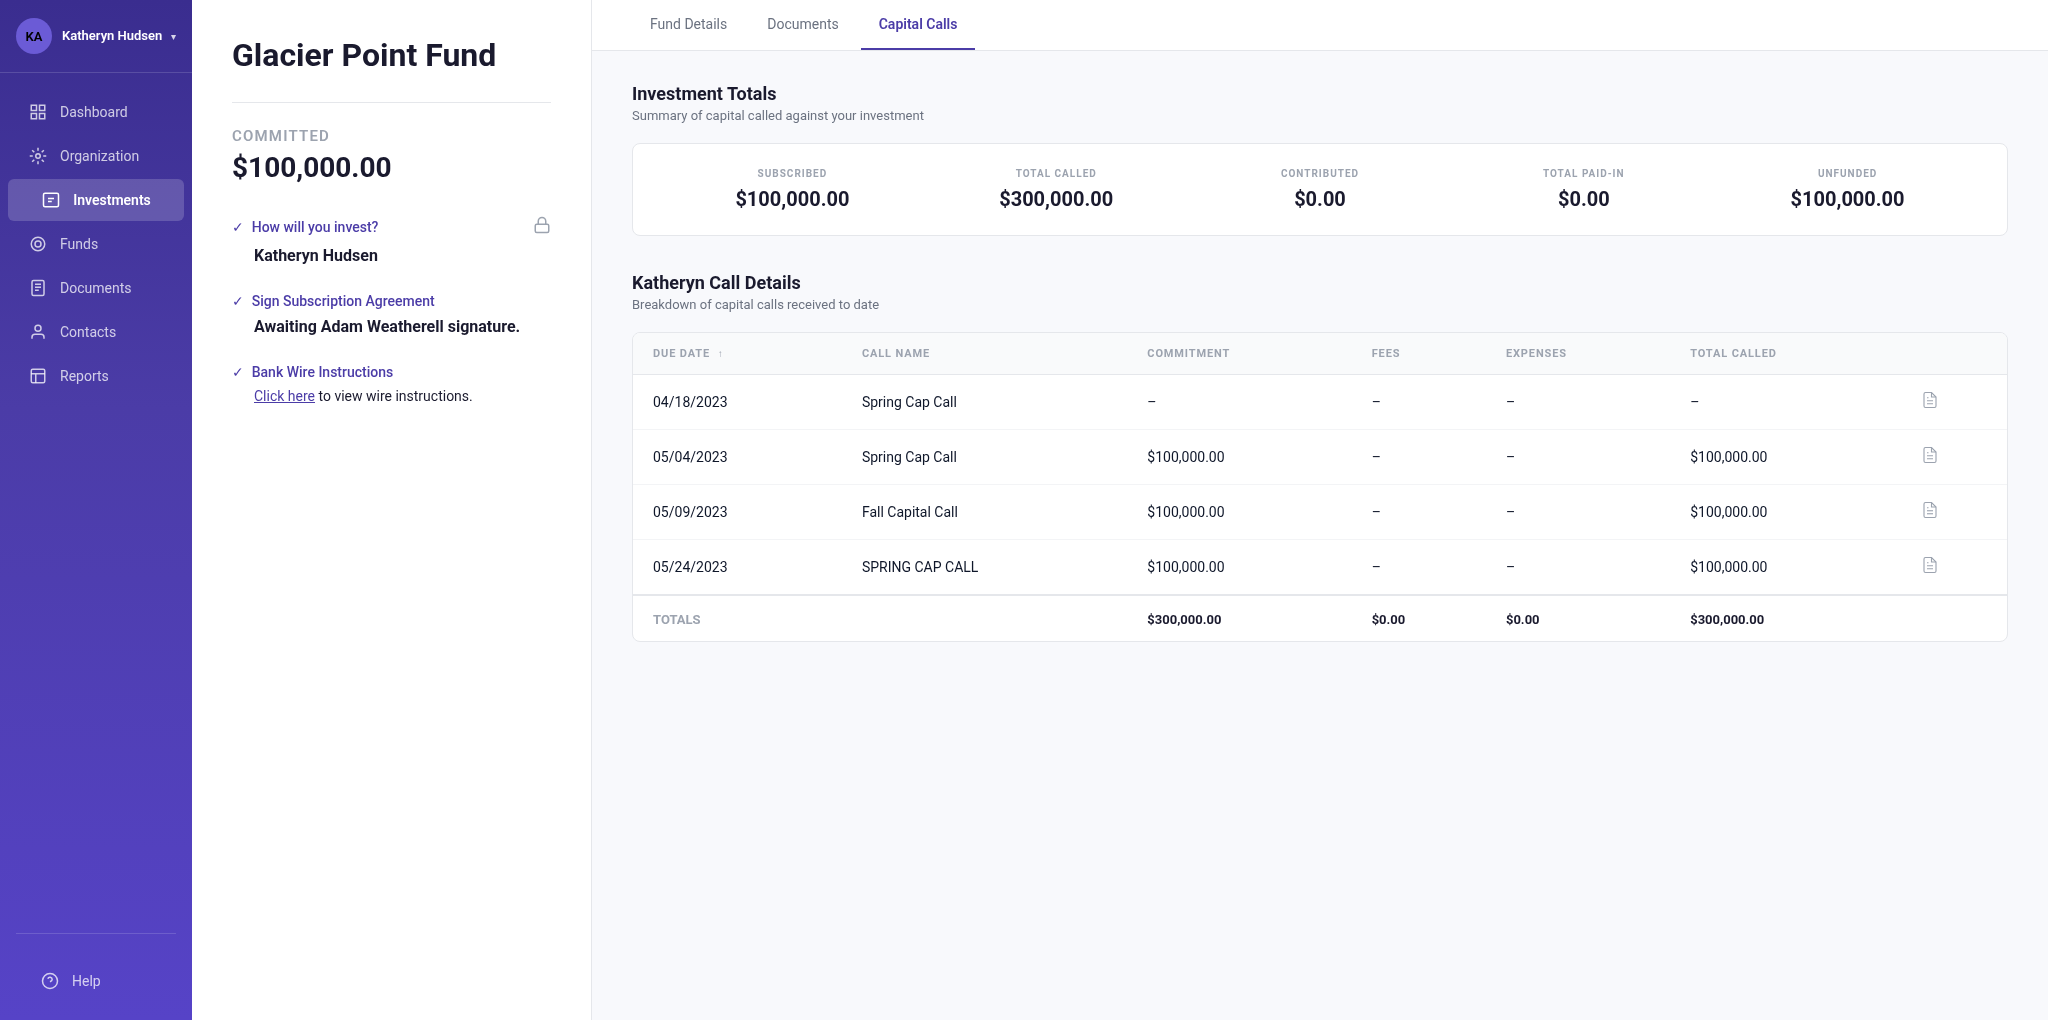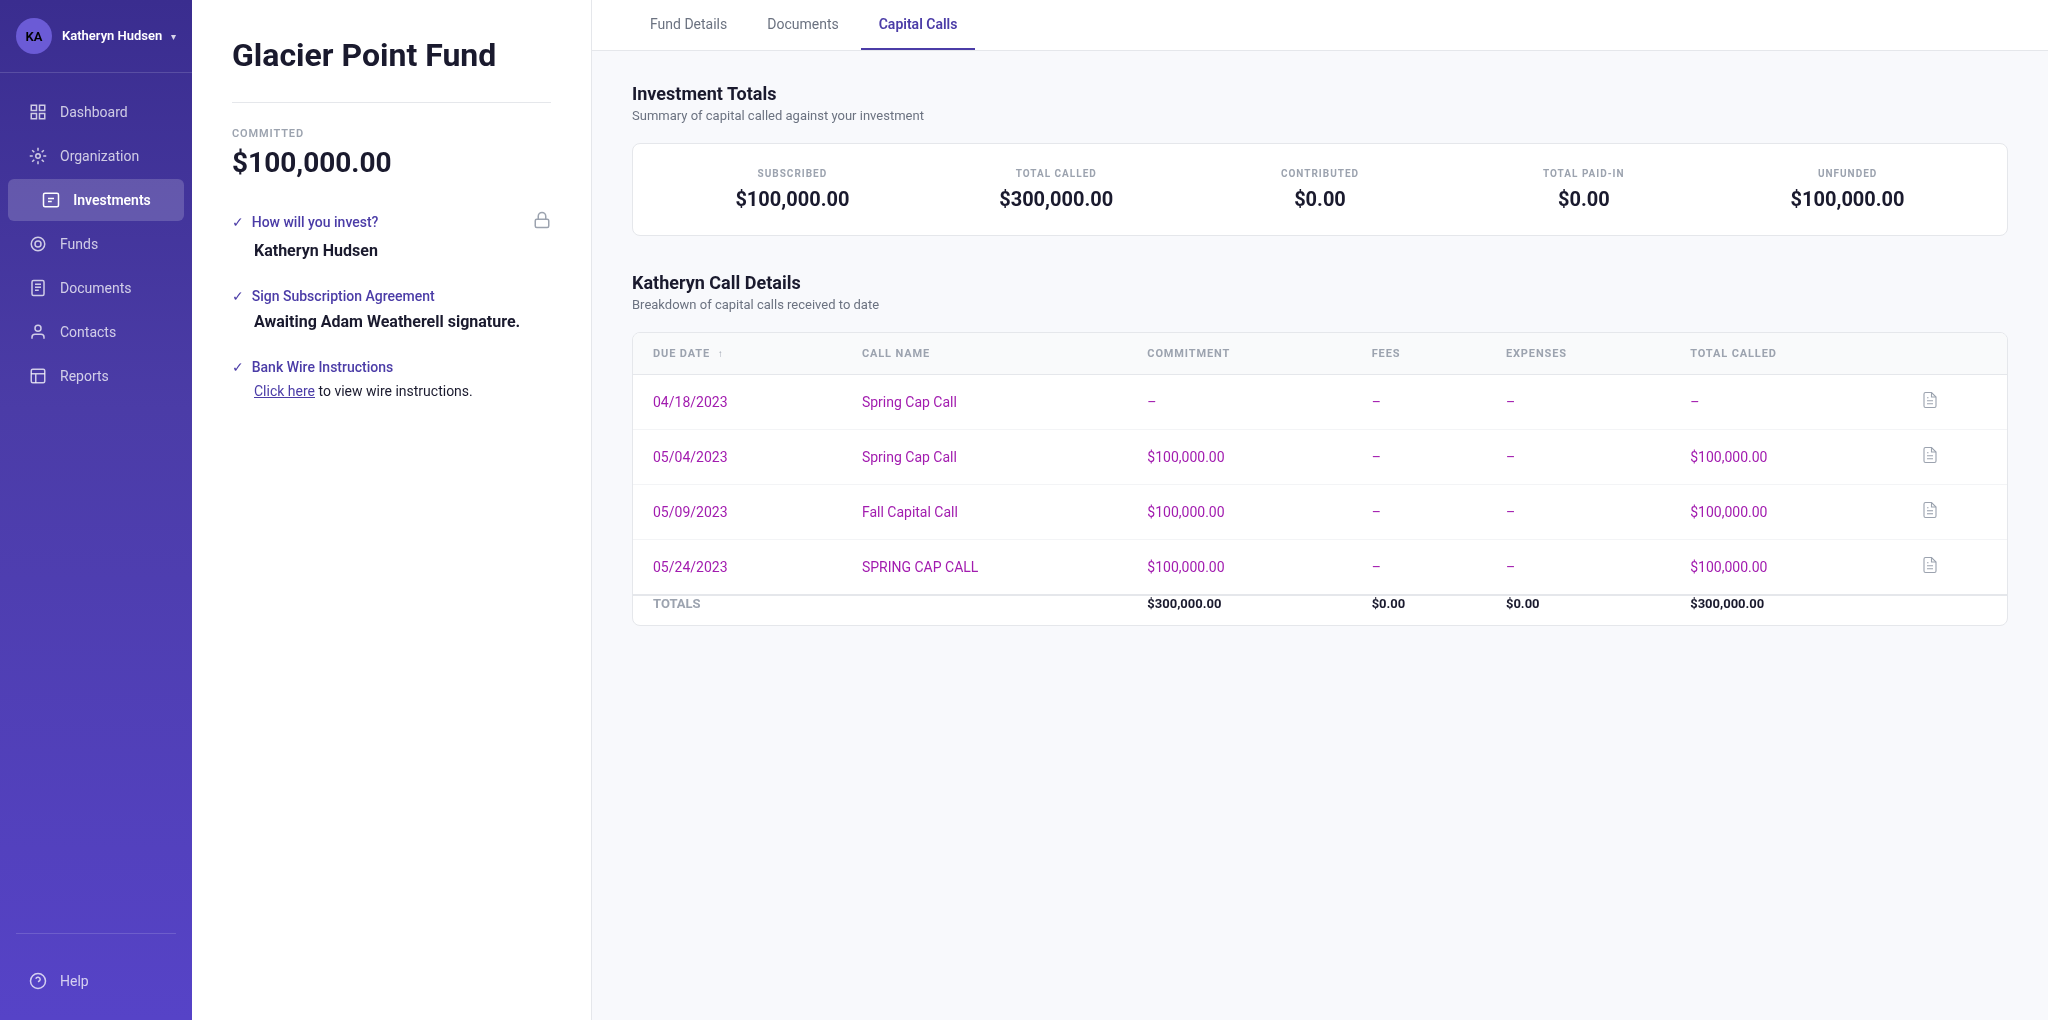--- a/index.html
+++ b/index.html
@@ -77,21 +77,21 @@
       align-items: center;
       justify-content: center;
       flex-shrink: 0;
     }
     .sidebar-divider {
       border: none;
       border-top: 1px solid rgba(255,255,255,0.15);
       margin: 8px 16px;
     }
     .sidebar-bottom {
-      padding: 16px 0;
+      padding: 16px 12px;
     }
 
     
     .main {
       flex: 1;
       display: flex;
       overflow: hidden;
     }
 
     
@@ -108,21 +108,21 @@
       font-weight: 700;
       color: #1a1a2e;
       margin-bottom: 28px;
     }
     .divider-line {
       border: none;
       border-top: 1px solid #e5e7eb;
       margin-bottom: 24px;
     }
     .committed-label {
-      font-size: 11px;
+      font-size: 15px;
       font-weight: 600;
       letter-spacing: 0.08em;
       color: #9ca3af;
       text-transform: uppercase;
       margin-bottom: 6px;
     }
     .committed-amount {
       font-size: 28px;
       font-weight: 700;
       color: #1a1a2e;
@@ -266,31 +266,31 @@
       text-transform: uppercase;
       color: #9ca3af;
       padding: 14px 20px;
       text-align: left;
       white-space: nowrap;
     }
     th.sortable { cursor: pointer; }
     .sort-arrow { margin-left: 4px; font-size: 10px; }
     td {
       font-size: 14px;
-      color: #a21caf;
+      color: #0f172a;
       padding: 16px 20px;
       border-top: 1px solid #f3f4f6;
     }
     tr:first-child td { border-top: 1px solid #e5e7eb; }
     .totals-row td {
       font-size: 13px;
       font-weight: 700;
       color: #9ca3af;
       border-top: 2px solid #e5e7eb;
-      padding-top: 0;
+      padding-top: 16px;
       padding-bottom: 14px;
     }
     .totals-row td.value { color: #1a1a2e; }
     .doc-icon {
       color: #9ca3af;
       font-size: 16px;
       cursor: pointer;
     }
   </style>
 </head>

